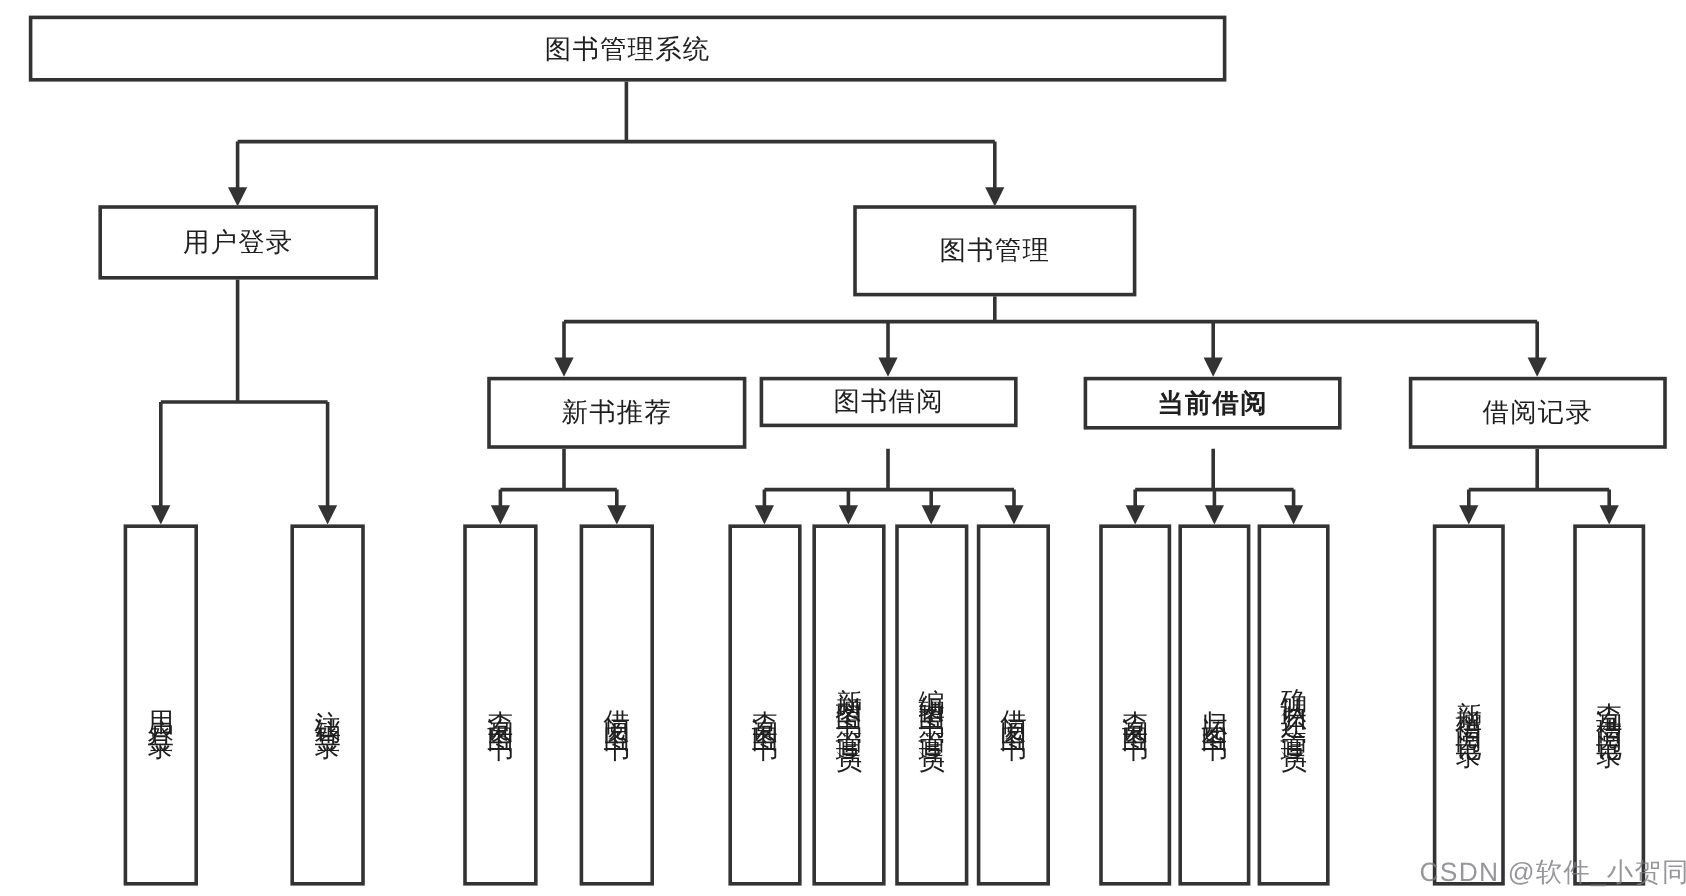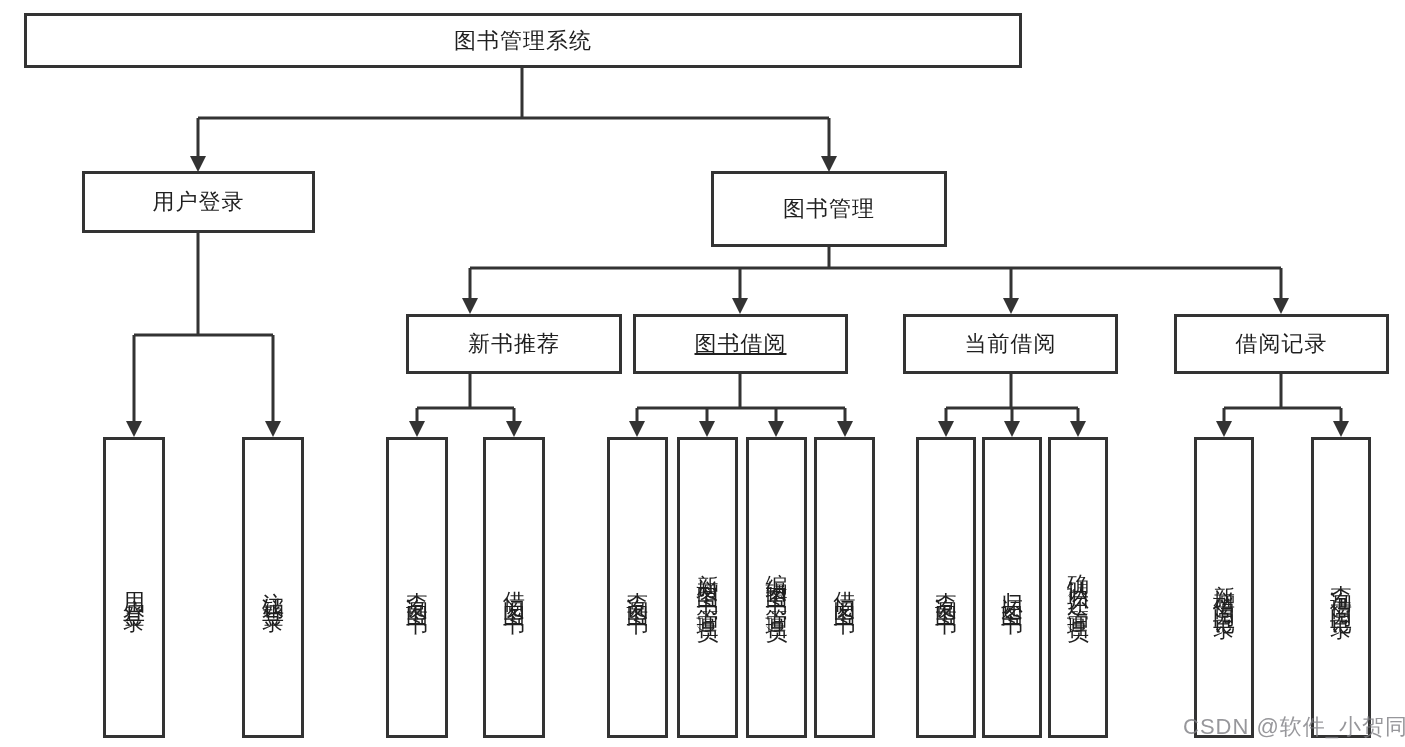--- a/index.html
+++ b/index.html
@@ -70,22 +70,22 @@
       <path d="M1333 421 L1349 421 L1341 437 Z"></path>
     </g>
   </svg>
 
   <div class="node" style="left:24px;top:13px;width:998px;height:55px;">图书管理系统</div>
 
   <div class="node" style="left:82px;top:171px;width:233px;height:62px;">用户登录</div>
   <div class="node" style="left:711px;top:171px;width:236px;height:76px;">图书管理</div>
 
   <div class="node" style="left:362px;top:314px;width:216px;height:60px;margin-left:44px;">新书推荐</div>
-  <div class="node" style="left:633px;top:314px;width:215px;height:60px;text-decoration:underline;">图书借阅</div>
-  <div class="node" style="left:903px;top:314px;width:215px;height:60px;">当前借阅</div>
+  <div class="node" style="left:633px;top:314px;width:215px;height:42px;">图书借阅</div>
+  <div class="node" style="left:903px;top:314px;width:215px;height:44px;font-weight:bold;">当前借阅</div>
   <div class="node" style="left:1174px;top:314px;width:215px;height:60px;">借阅记录</div>
 
   <div class="vnode" style="left:103px;top:437px;width:62px;height:301px;">
     <span>用户登录</span>
   </div>
   <div class="vnode" style="left:242px;top:437px;width:62px;height:301px;">
     <span>注销登录</span>
   </div>
 
   <div class="vnode" style="left:386px;top:437px;width:62px;height:301px;">

